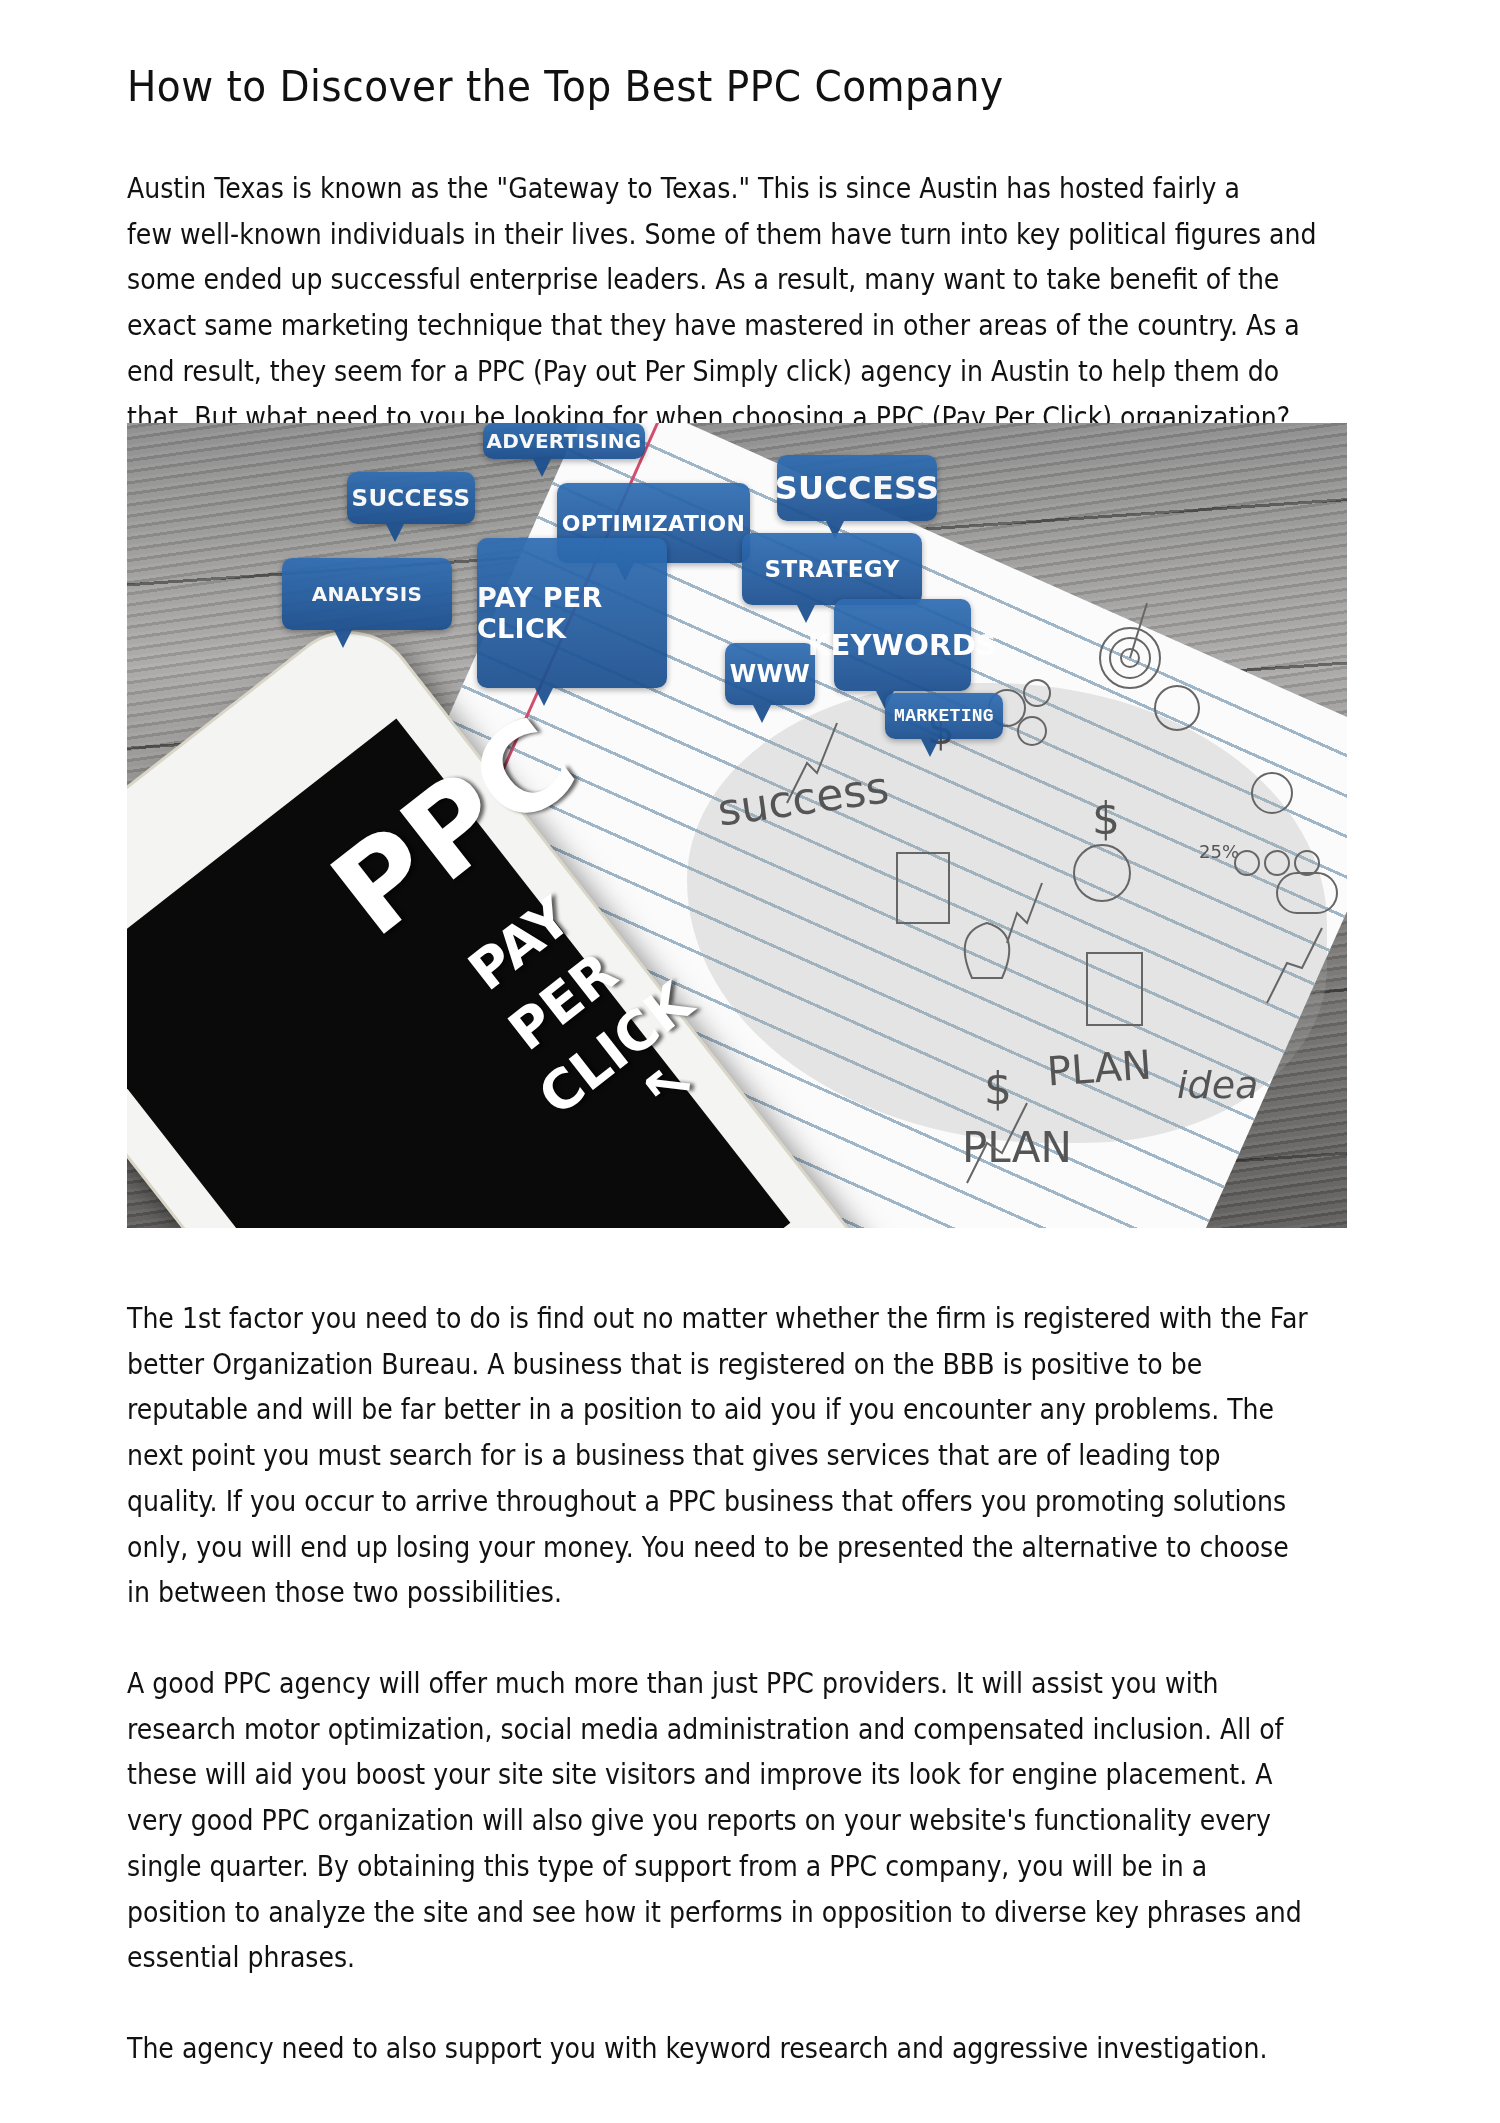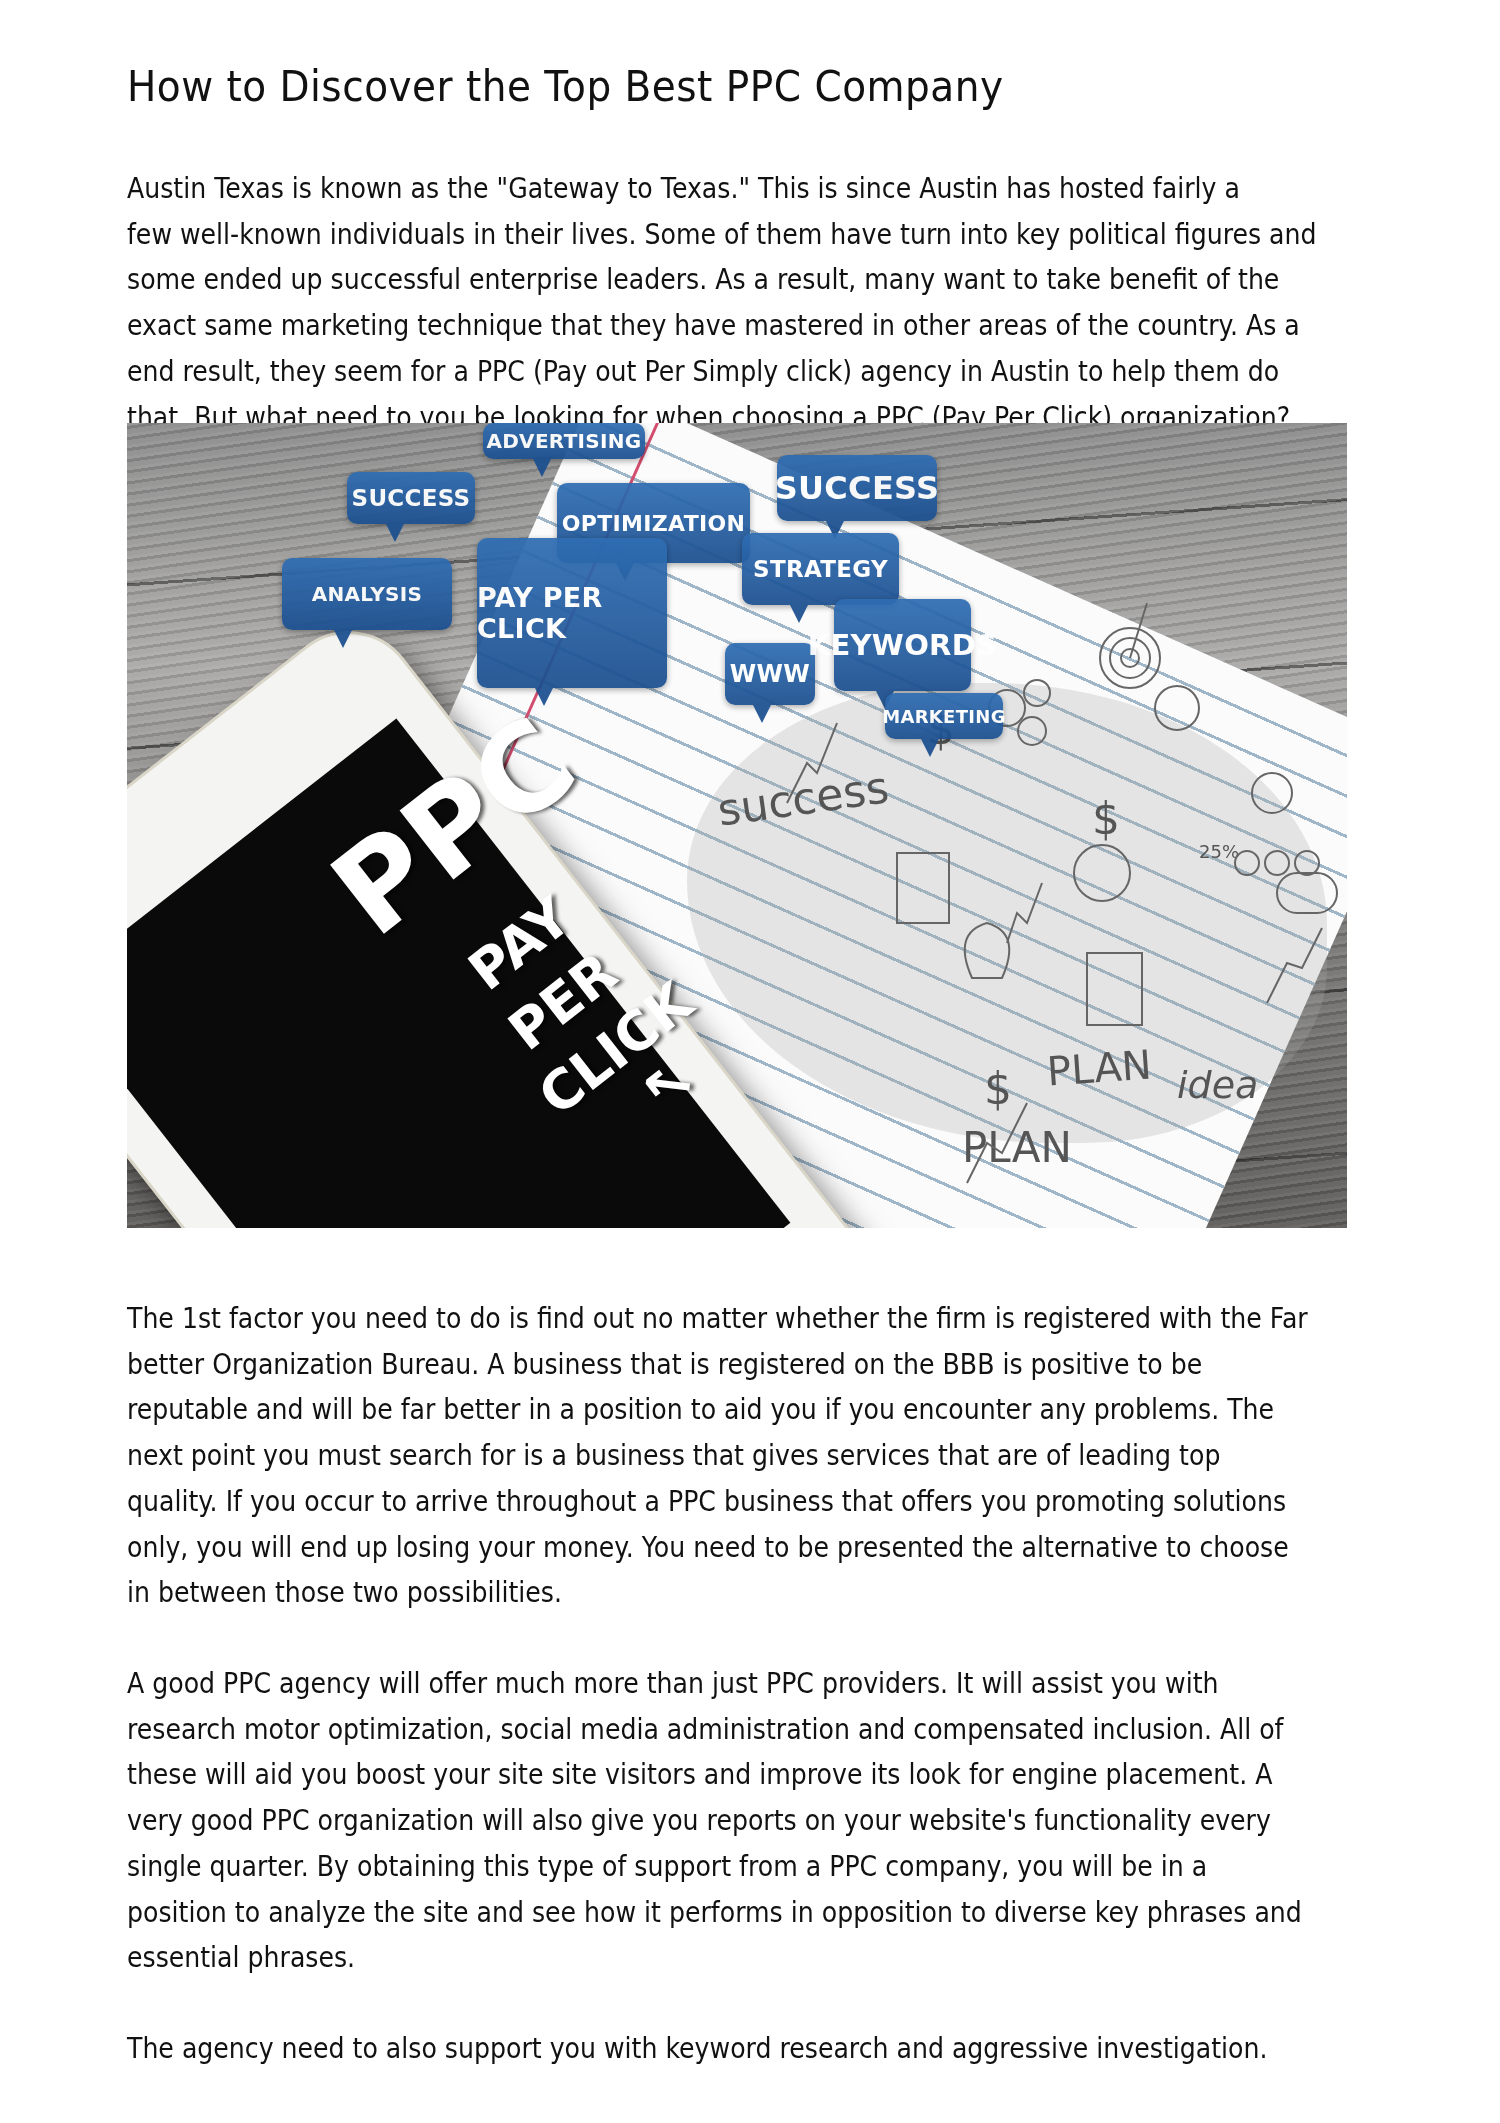--- a/index.html
+++ b/index.html
@@ -134,17 +134,17 @@
   <span class="phone-text" style="left:370px;top:590px;font-size:54px;">PER</span>
   <span class="phone-text" style="left:400px;top:655px;font-size:54px;">CLICK</span>
   <span class="phone-text" style="left:500px;top:650px;font-size:60px;">↖</span>
 
   <div class="bubble" style="left:356px;top:0px;width:162px;height:36px;font-size:20px;">ADVERTISING</div>
   <div class="bubble" style="left:220px;top:49px;width:128px;height:52px;font-size:23px;">SUCCESS</div>
   <div class="bubble" style="left:430px;top:60px;width:193px;height:80px;font-size:22px;">OPTIMIZATION</div>
   <div class="bubble" style="left:650px;top:32px;width:160px;height:66px;font-size:32px;">SUCCESS</div>
   <div class="bubble" style="left:155px;top:135px;width:170px;height:72px;font-size:20px;">ANALYSIS</div>
   <div class="bubble" style="left:350px;top:115px;width:190px;height:150px;font-size:27px;">PAY PER CLICK</div>
-  <div class="bubble" style="left:615px;top:110px;width:157px;height:72px;font-size:23px;">STRATEGY</div>
+  <div class="bubble" style="left:615px;top:110px;width:180px;height:72px;font-size:23px;">STRATEGY</div>
   <div class="bubble" style="left:598px;top:220px;width:90px;height:62px;font-size:24px;">WWW</div>
   <div class="bubble" style="left:707px;top:176px;width:137px;height:92px;font-size:29px;">KEYWORDS</div>
-  <div class="bubble" style="left:758px;top:270px;width:118px;height:46px;font-size:18px;">MARKETING</div>
+  <div class="bubble" style="left:758px;top:270px;width:118px;height:46px;font-size:18px;font-family:Liberation Mono, monospace;">MARKETING</div>
 </div>
 
 </body></html>

